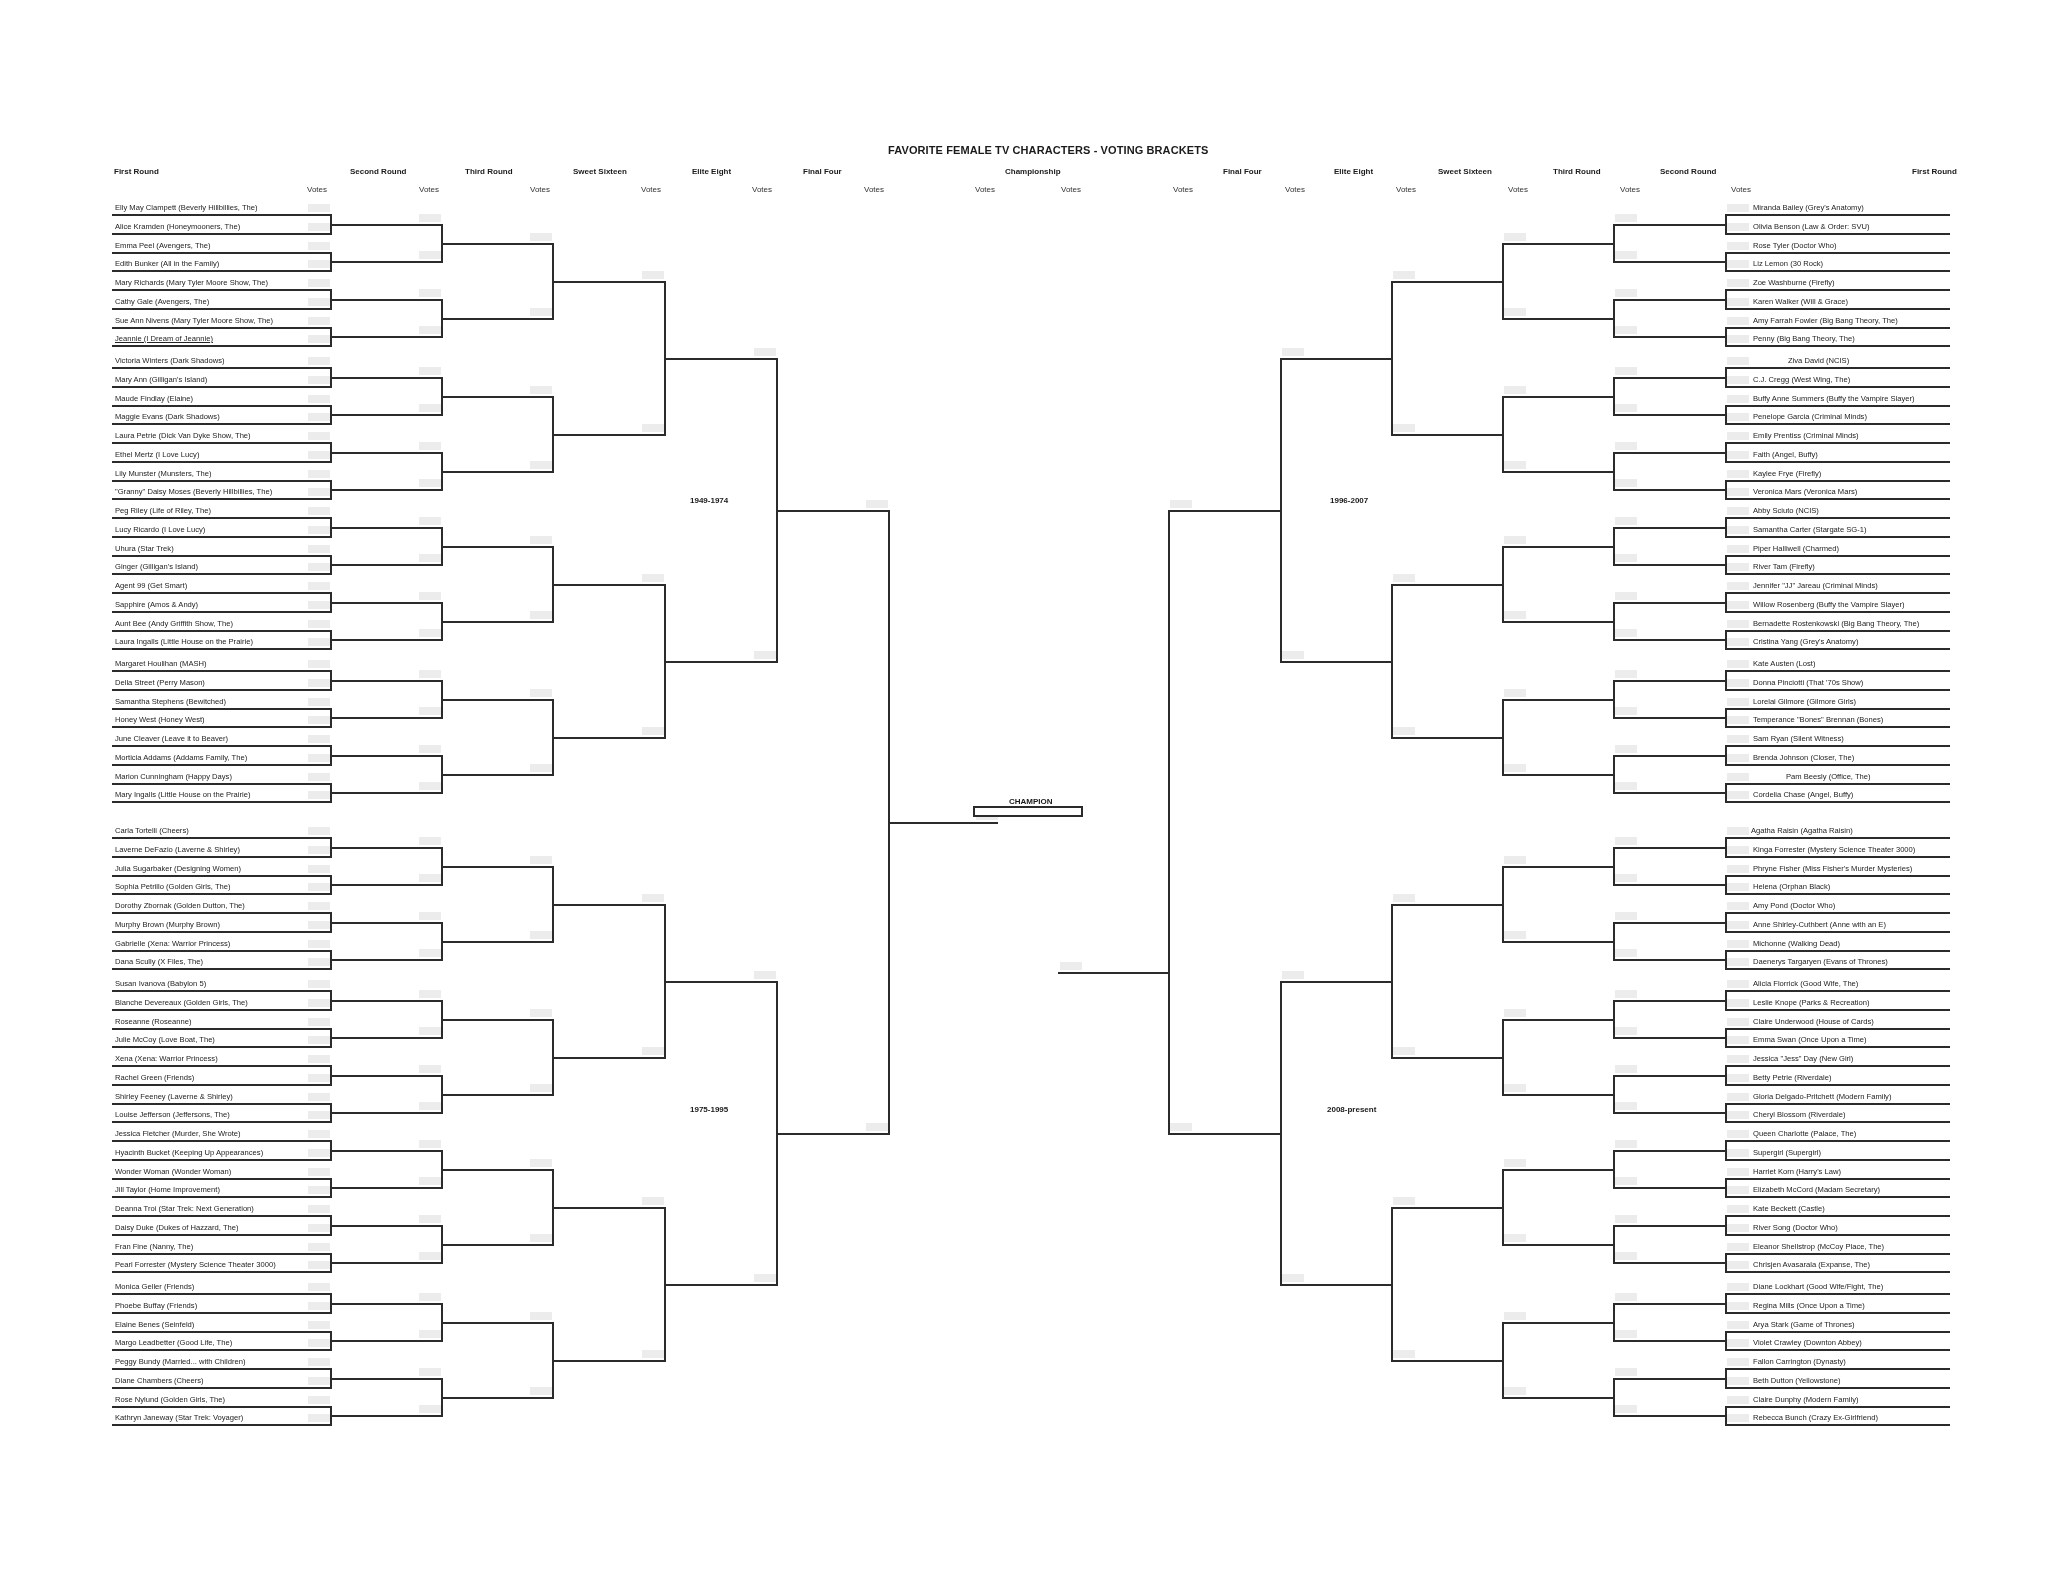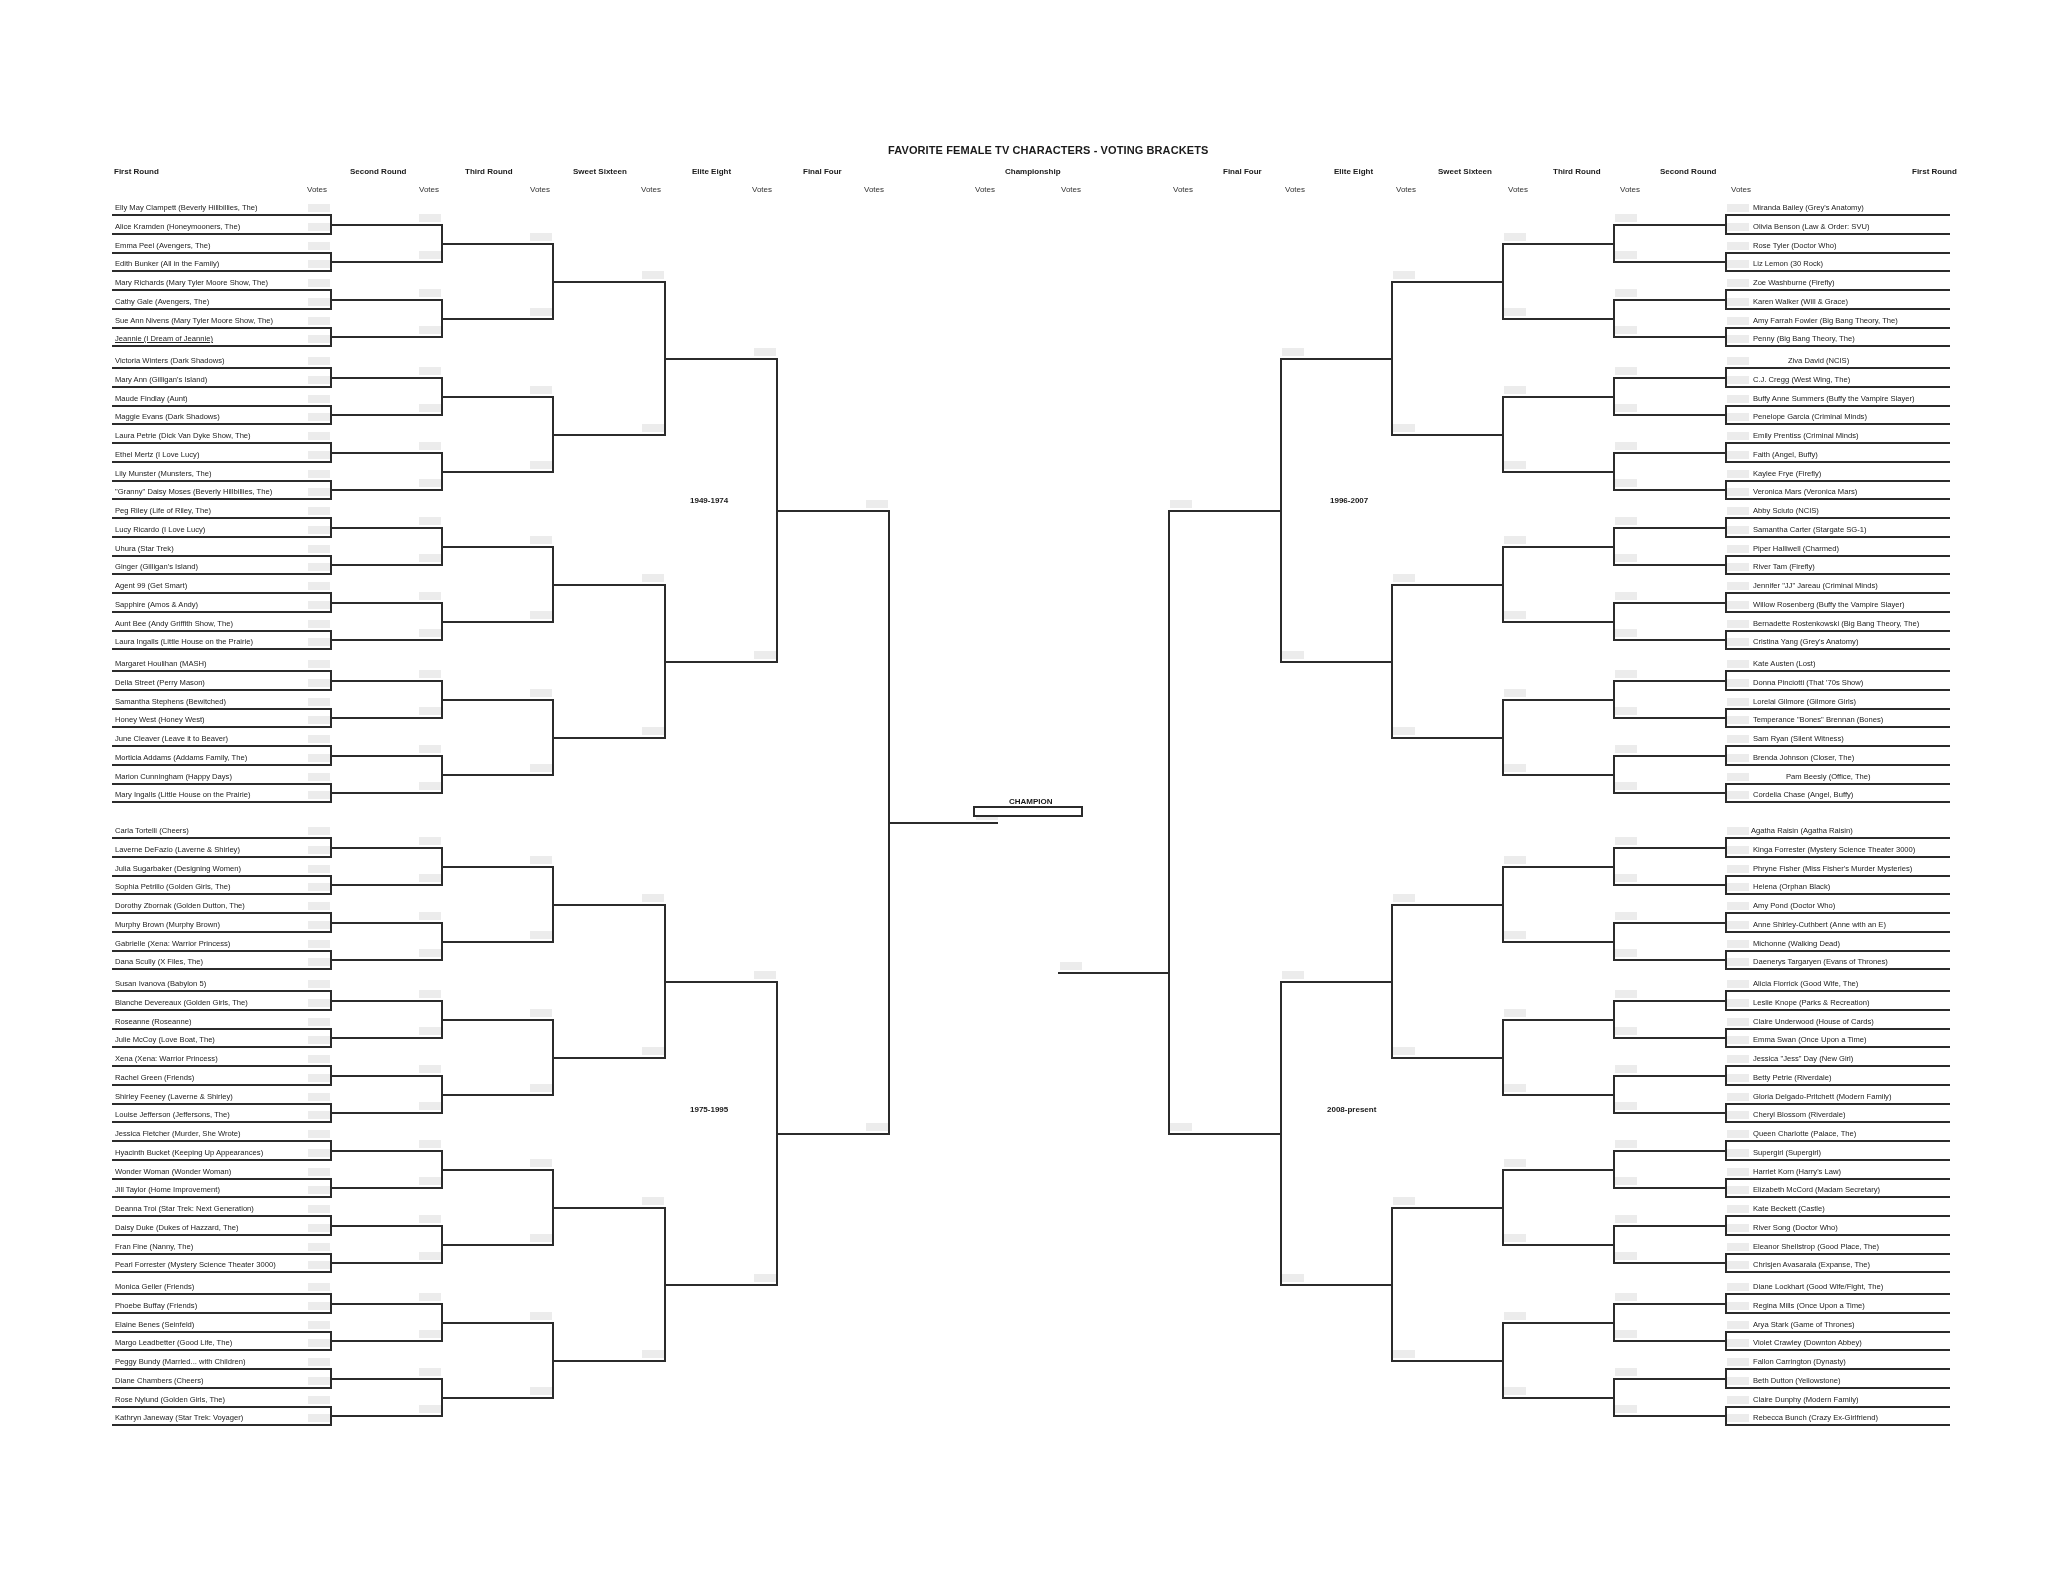--- a/index.html
+++ b/index.html
@@ -695,21 +695,21 @@
       <div class="abs entry" style="left: 115px; top: 203px;">Elly May Clampett (Beverly Hillbillies, The)</div>
       <div class="abs entry" style="left: 115px; top: 222px;">Alice Kramden (Honeymooners, The)</div>
       <div class="abs entry" style="left: 115px; top: 241px;">Emma Peel (Avengers, The)</div>
       <div class="abs entry" style="left: 115px; top: 259px;">Edith Bunker (All in the Family)</div>
       <div class="abs entry" style="left: 115px; top: 278px;">Mary Richards (Mary Tyler Moore Show, The)</div>
       <div class="abs entry" style="left: 115px; top: 297px;">Cathy Gale (Avengers, The)</div>
       <div class="abs entry" style="left: 115px; top: 316px;">Sue Ann Nivens (Mary Tyler Moore Show, The)</div>
       <div class="abs entry" style="left: 115px; top: 334px; text-decoration: underline;">Jeannie (I Dream of Jeannie)</div>
       <div class="abs entry" style="left: 115px; top: 356px;">Victoria Winters (Dark Shadows)</div>
       <div class="abs entry" style="left: 115px; top: 375px;">Mary Ann (Gilligan's Island)</div>
-      <div class="abs entry" style="left: 115px; top: 394px;">Maude Findlay (Aunt)</div>
+      <div class="abs entry" style="left: 115px; top: 394px;">Maude Findlay (Elaine)</div>
       <div class="abs entry" style="left: 115px; top: 412px;">Maggie Evans (Dark Shadows)</div>
       <div class="abs entry" style="left: 115px; top: 431px;">Laura Petrie (Dick Van Dyke Show, The)</div>
       <div class="abs entry" style="left: 115px; top: 450px;">Ethel Mertz (I Love Lucy)</div>
       <div class="abs entry" style="left: 115px; top: 469px;">Lily Munster (Munsters, The)</div>
       <div class="abs entry" style="left: 115px; top: 487px;">"Granny" Daisy Moses (Beverly Hillbillies, The)</div>
       <div class="abs entry" style="left: 115px; top: 506px;">Peg Riley (Life of Riley, The)</div>
       <div class="abs entry" style="left: 115px; top: 525px;">Lucy Ricardo (I Love Lucy)</div>
       <div class="abs entry" style="left: 115px; top: 544px;">Uhura (Star Trek)</div>
       <div class="abs entry" style="left: 115px; top: 562px;">Ginger (Gilligan's Island)</div>
       <div class="abs entry" style="left: 115px; top: 581px;">Agent 99 (Get Smart)</div>
@@ -805,21 +805,21 @@
       <div class="abs entry" style="left: 1753px; top: 1054px;">Jessica "Jess" Day (New Girl)</div>
       <div class="abs entry" style="left: 1753px; top: 1073px;">Betty Petrie (Riverdale)</div>
       <div class="abs entry" style="left: 1753px; top: 1092px;">Gloria Delgado-Pritchett (Modern Family)</div>
       <div class="abs entry" style="left: 1753px; top: 1110px;">Cheryl Blossom (Riverdale)</div>
       <div class="abs entry" style="left: 1753px; top: 1129px;">Queen Charlotte (Palace, The)</div>
       <div class="abs entry" style="left: 1753px; top: 1148px;">Supergirl (Supergirl)</div>
       <div class="abs entry" style="left: 1753px; top: 1167px;">Harriet Korn (Harry's Law)</div>
       <div class="abs entry" style="left: 1753px; top: 1185px;">Elizabeth McCord (Madam Secretary)</div>
       <div class="abs entry" style="left: 1753px; top: 1204px;">Kate Beckett (Castle)</div>
       <div class="abs entry" style="left: 1753px; top: 1223px;">River Song (Doctor Who)</div>
-      <div class="abs entry" style="left: 1753px; top: 1242px;">Eleanor Shellstrop (Good Place, The)</div>
+      <div class="abs entry" style="left: 1753px; top: 1242px;">Eleanor Shellstrop (McCoy Place, The)</div>
       <div class="abs entry" style="left: 1753px; top: 1260px;">Chrisjen Avasarala (Expanse, The)</div>
       <div class="abs entry" style="left: 1753px; top: 1282px;">Diane Lockhart (Good Wife/Fight, The)</div>
       <div class="abs entry" style="left: 1753px; top: 1301px;">Regina Mills (Once Upon a Time)</div>
       <div class="abs entry" style="left: 1753px; top: 1320px;">Arya Stark (Game of Thrones)</div>
       <div class="abs entry" style="left: 1753px; top: 1338px;">Violet Crawley (Downton Abbey)</div>
       <div class="abs entry" style="left: 1753px; top: 1357px;">Fallon Carrington (Dynasty)</div>
       <div class="abs entry" style="left: 1753px; top: 1376px;">Beth Dutton (Yellowstone)</div>
       <div class="abs entry" style="left: 1753px; top: 1395px;">Claire Dunphy (Modern Family)</div>
       <div class="abs entry" style="left: 1753px; top: 1413px;">Rebecca Bunch (Crazy Ex-Girlfriend)</div>
     </div>

